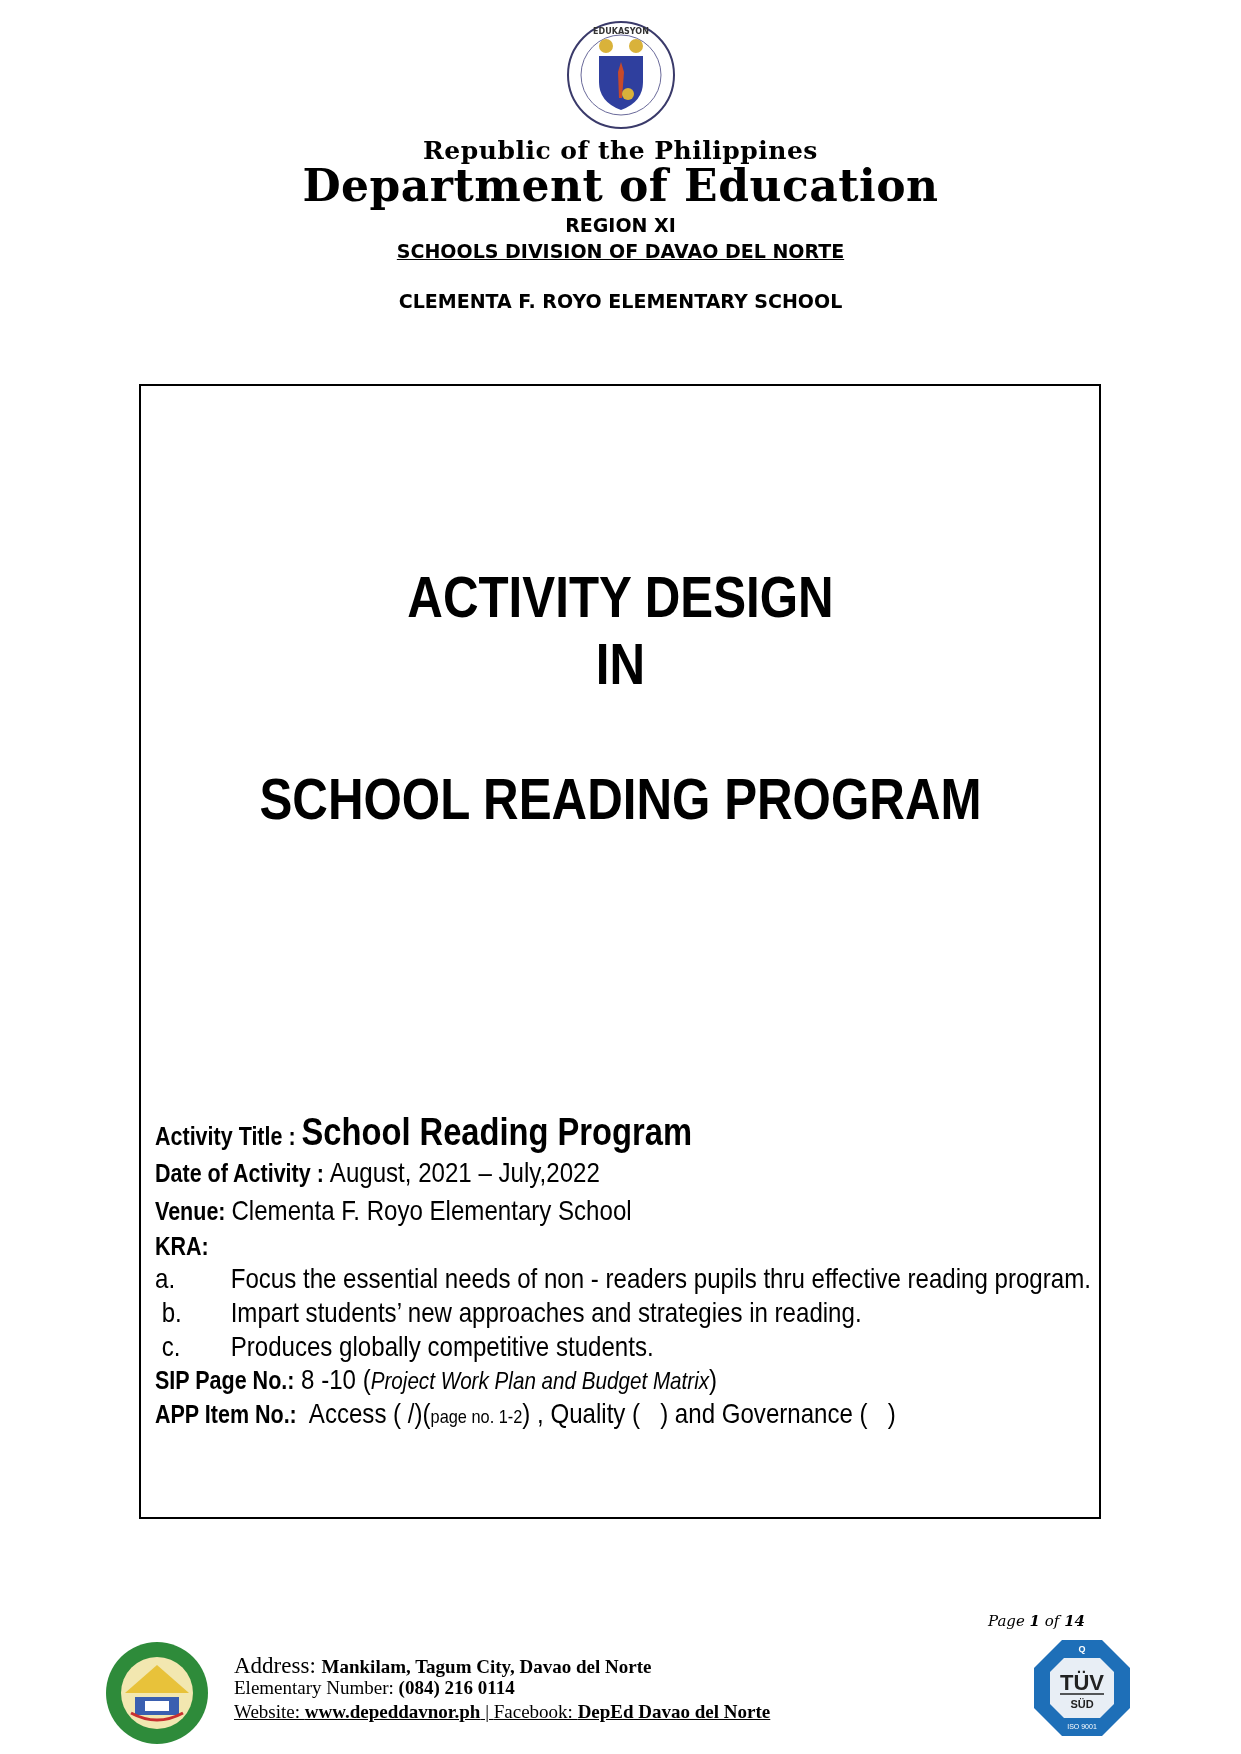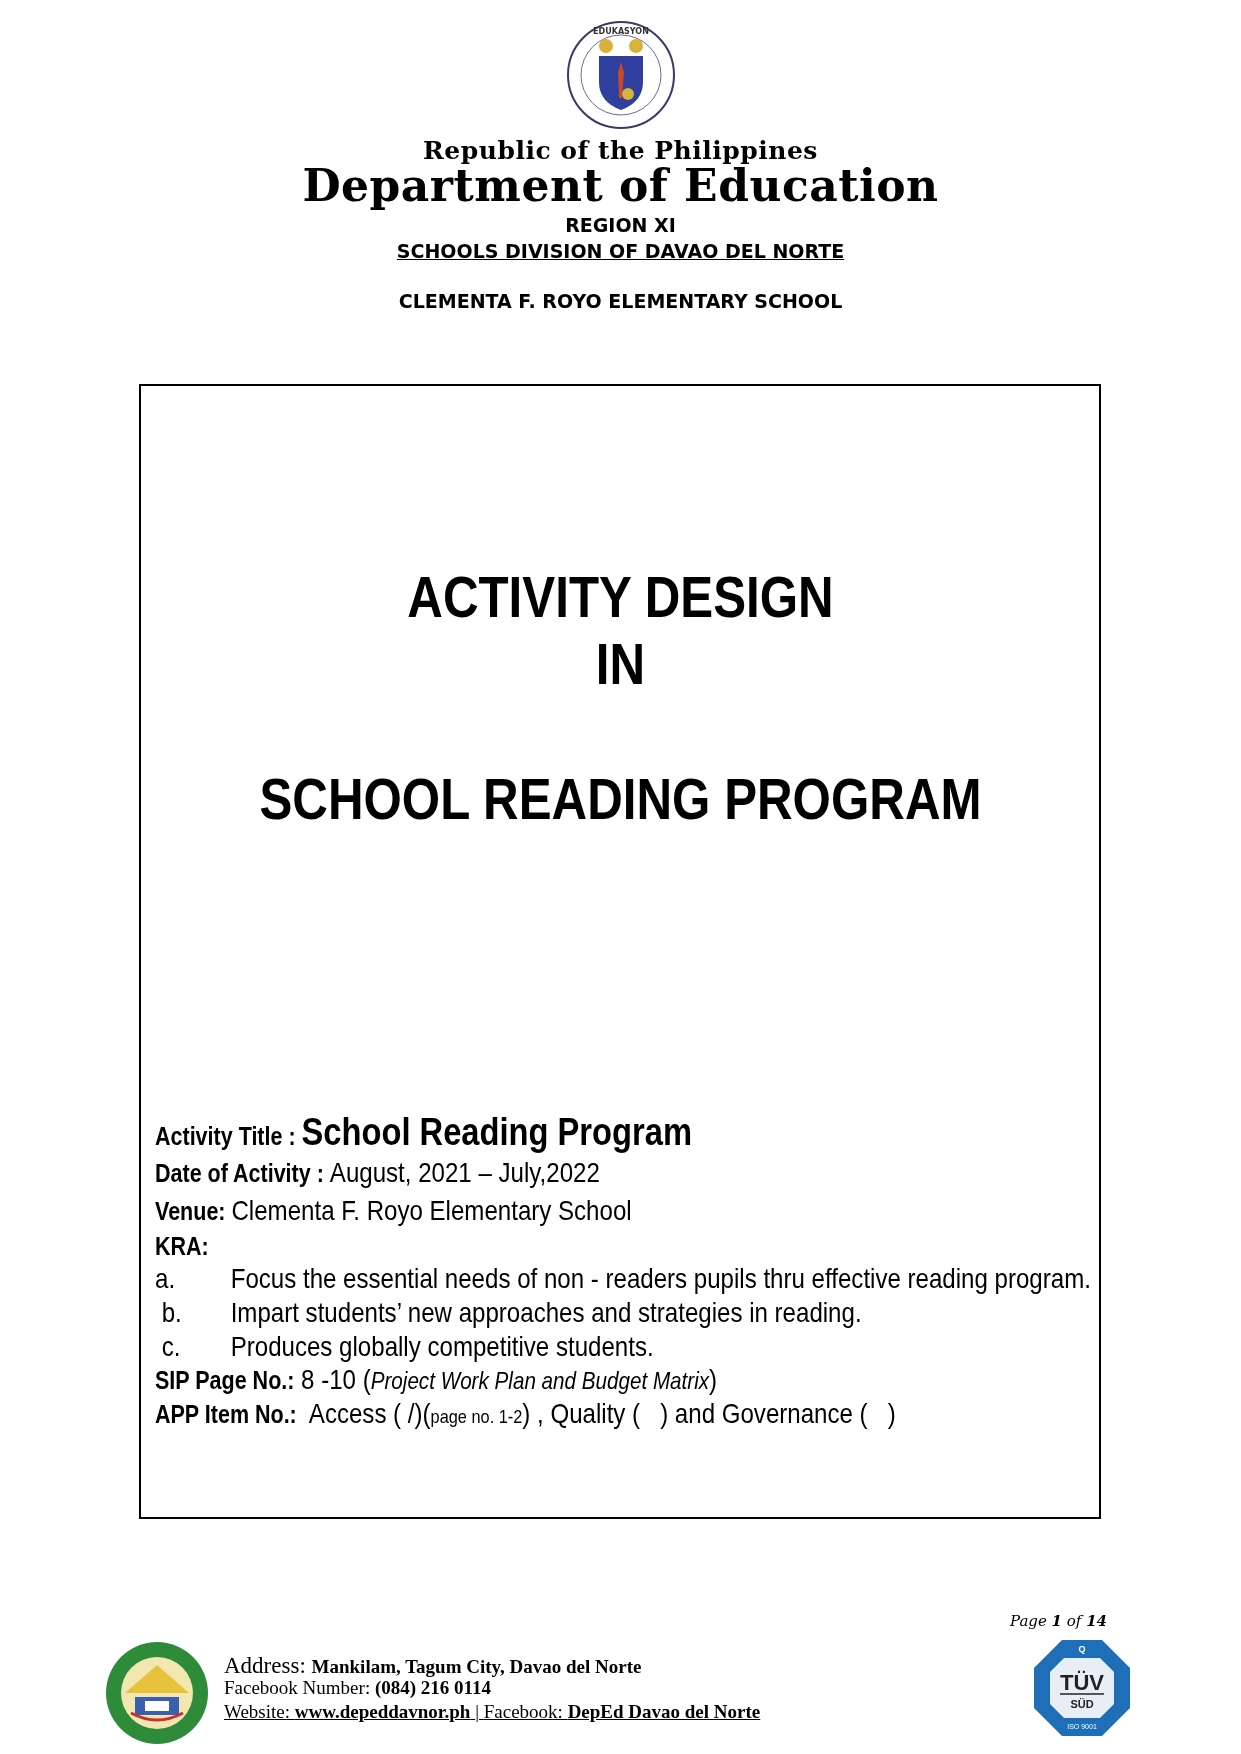--- a/index.html
+++ b/index.html
@@ -26,24 +26,24 @@
   .t3 { top: 770px; }
 
   .info { left: 155px; font-size: 28px; transform: scaleX(0.86); transform-origin: left; white-space: nowrap; line-height: 1; }
   .lbl-small { font-weight: bold; font-size: 25px; }
   .big-bold { font-weight: bold; font-size: 38px; }
   .ital { font-style: italic; font-size: 24px; }
   .tiny { font-size: 19px; }
   .kra-letter { display: inline-block; width: 88px; }
 
   
-  .page-no { left: 1010px; top: 1612px; font-family: "DejaVu Serif", serif; font-style: italic; font-size: 15px; }
+  .page-no { left: 988px; top: 1612px; font-family: "DejaVu Serif", serif; font-style: italic; font-size: 15px; }
   .page-no b { font-weight: bold; }
   .div-seal { left: 105px; top: 1641px; width: 104px; height: 104px; }
-  .footer-text { left: 224px; font-family: "Liberation Serif", serif; font-size: 19px; white-space: nowrap; line-height: 1; }
+  .footer-text { left: 234px; font-family: "Liberation Serif", serif; font-size: 19px; white-space: nowrap; line-height: 1; }
   .f1 { top: 1654px; }
   .f2 { top: 1678px; }
   .f3 { top: 1702px; text-decoration: underline; }
   .footer-text .first { font-size: 23px; }
   .tuv { left: 1032px; top: 1638px; width: 100px; height: 100px; }
 </style>
 </head>
 <body>
 
 <svg class="abs seal" viewBox="0 0 110 110">
@@ -98,21 +98,21 @@
 <svg class="abs div-seal" viewBox="0 0 104 104">
   <circle cx="52" cy="52" r="51" fill="#2e8b3a"></circle>
   <circle cx="52" cy="52" r="36" fill="#f2e7b0"></circle>
   <path d="M20 52 L52 24 L84 52 Z" fill="#e8c23a"></path>
   <rect x="30" y="56" width="44" height="18" fill="#3a5fb0"></rect>
   <rect x="40" y="60" width="24" height="10" fill="#fff"></rect>
   <path d="M26 72 Q52 86 78 72" stroke="#c83030" stroke-width="3" fill="none"></path>
 </svg>
 
 <div class="abs footer-text f1"><span class="first">Address: </span><b>Mankilam, Tagum City, Davao del Norte</b></div>
-<div class="abs footer-text f2"><span>Facebook Number: </span><b>(084) 216 0114</b></div>
+<div class="abs footer-text f2"><span>Elementary Number: </span><b>(084) 216 0114</b></div>
 <div class="abs footer-text f3"><span>Website: </span><b>www.depeddavnor.ph</b><span style="white-space:pre;"> | </span><span>Facebook: </span><b>DepEd Davao del Norte</b></div>
 
 <svg class="abs tuv" viewBox="0 0 100 100">
   <polygon points="30,2 70,2 98,30 98,70 70,98 30,98 2,70 2,30" fill="#1e6fb8"></polygon>
   <polygon points="32,20 68,20 82,34 82,66 68,80 32,80 18,66 18,34" fill="#e8eef5"></polygon>
   <text x="50" y="52" font-size="22" font-weight="bold" text-anchor="middle" fill="#222" font-family="Liberation Sans, sans-serif">TÜV</text>
   <line x1="28" y1="56" x2="72" y2="56" stroke="#222" stroke-width="1.5"></line>
   <text x="50" y="70" font-size="11" font-weight="bold" text-anchor="middle" fill="#222" font-family="Liberation Sans, sans-serif">SÜD</text>
   <text x="50" y="91" font-size="7" text-anchor="middle" fill="#fff" font-family="Liberation Sans, sans-serif">ISO 9001</text>
   <text x="50" y="14" font-size="9" font-weight="bold" text-anchor="middle" fill="#fff" font-family="Liberation Sans, sans-serif">Q</text>

